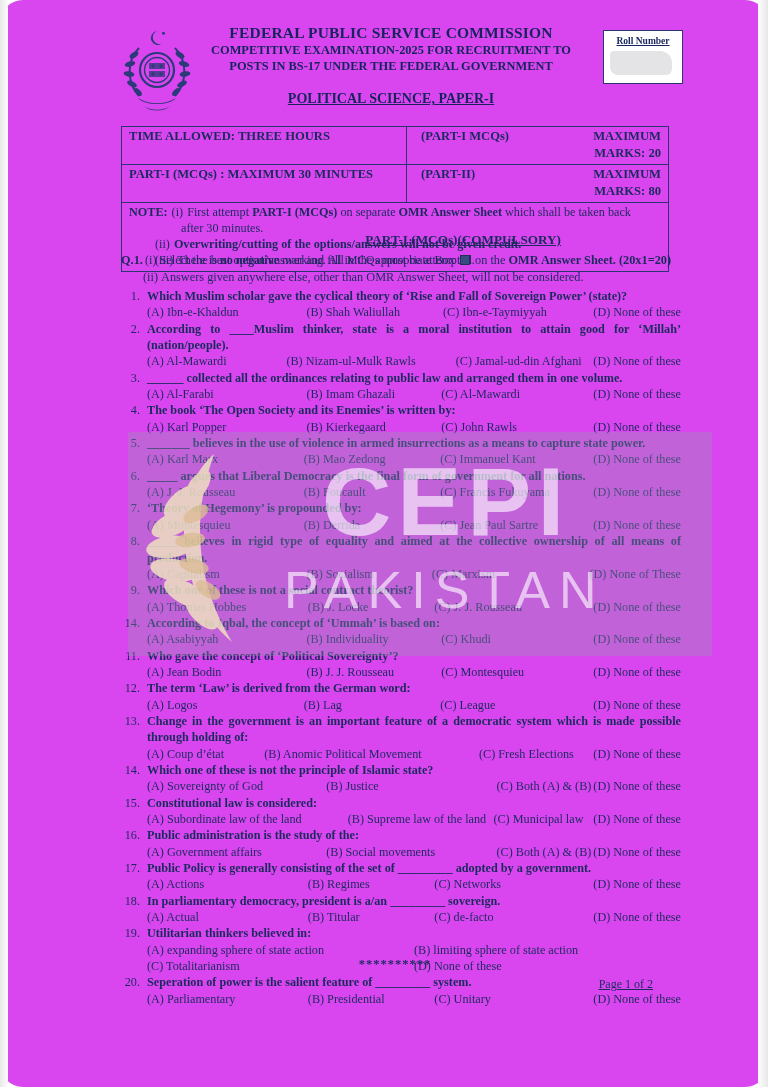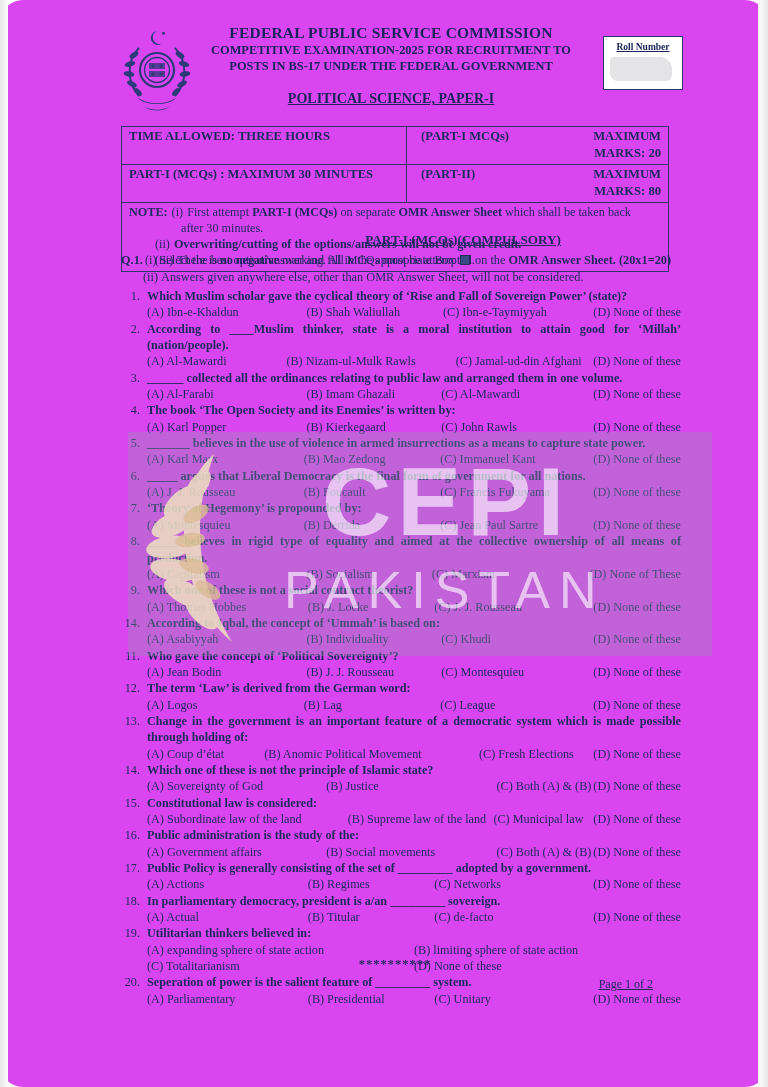--- a/index.html
+++ b/index.html
@@ -73,21 +73,21 @@
   .hdr-paper {
     font-weight: bold;
     font-size: 14px;
     text-decoration: underline;
     margin-top: 17px;
     color: #16235c;
   }
   .roll-box {
     position: absolute;
     left: 490px;
-    top: 36px;
+    top: 30px;
     width: 78px;
     height: 52px;
     border: 1.3px solid #2a3670;
     background: #fff;
   }
   .roll-label {
     font-weight: bold;
     font-size: 9.5px;
     text-decoration: underline;
     text-align: center;

